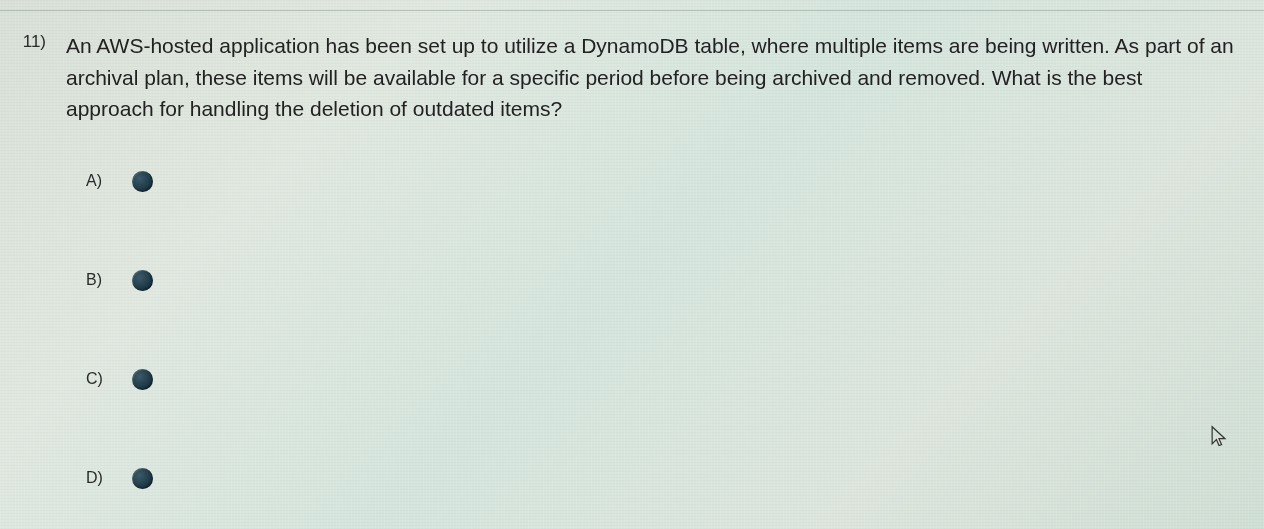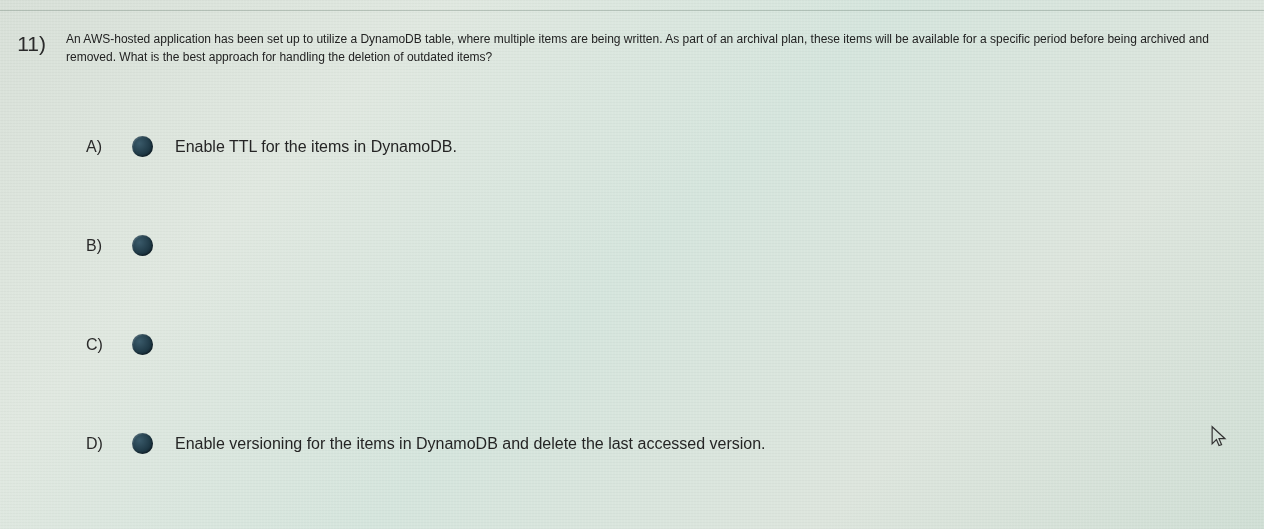--- a/index.html
+++ b/index.html
@@ -34,34 +34,34 @@
       height: 1px;
       background: rgba(100,120,110,0.35);
     }
     .question-wrap {
       position: relative;
       padding: 30px 20px 20px 8px;
       display: flex;
       gap: 20px;
     }
     .q-number {
-      font-size: 21px;
+      font-size: 17px;
       color: #2a2a2a;
       min-width: 38px;
       text-align: right;
       padding-top: 2px;
     }
     .q-body {
       flex: 1;
     }
     .q-text {
-      font-size: 12px;
+      font-size: 21px;
       color: #222;
       line-height: 1.5;
-      margin-bottom: 70px;
+      margin-bottom: 46px;
       padding-right: 10px;
     }
     .options {
       padding-left: 20px;
     }
     .option {
       display: flex;
       align-items: center;
       gap: 22px;
       margin-bottom: 78px;
@@ -100,37 +100,35 @@
 
 <div class="question-wrap">
   <div class="q-number">11)</div>
   <div class="q-body">
     <div class="q-text">An AWS-hosted application has been set up to utilize a DynamoDB table, where multiple items are being written. As part of an archival plan, these items will be available for a specific period before being archived and removed. What is the best approach for handling the deletion of outdated items?</div>
     <div class="options">
 
       <div class="option">
         <span class="opt-letter">A)</span>
         <span class="radio"></span>
-        <span class="opt-text">Enable TTL for the items in DynamoDB.</span>
       </div>
 
       <div class="option">
         <span class="opt-letter">B)</span>
         <span class="radio"></span>
       </div>
 
       <div class="option">
         <span class="opt-letter">C)</span>
         <span class="radio"></span>
       </div>
 
       <div class="option">
         <span class="opt-letter">D)</span>
         <span class="radio"></span>
-        <span class="opt-text">Enable versioning for the items in DynamoDB and delete the last accessed version.</span>
       </div>
 
     </div>
   </div>
 </div>
 
 <svg class="cursor" viewBox="0 0 20 28">
   <path d="M2 2 L2 22 L7 17 L10 24 L13 23 L10 16 L17 16 Z" fill="none" stroke="#333" stroke-width="1.4"></path>
 </svg>
 

